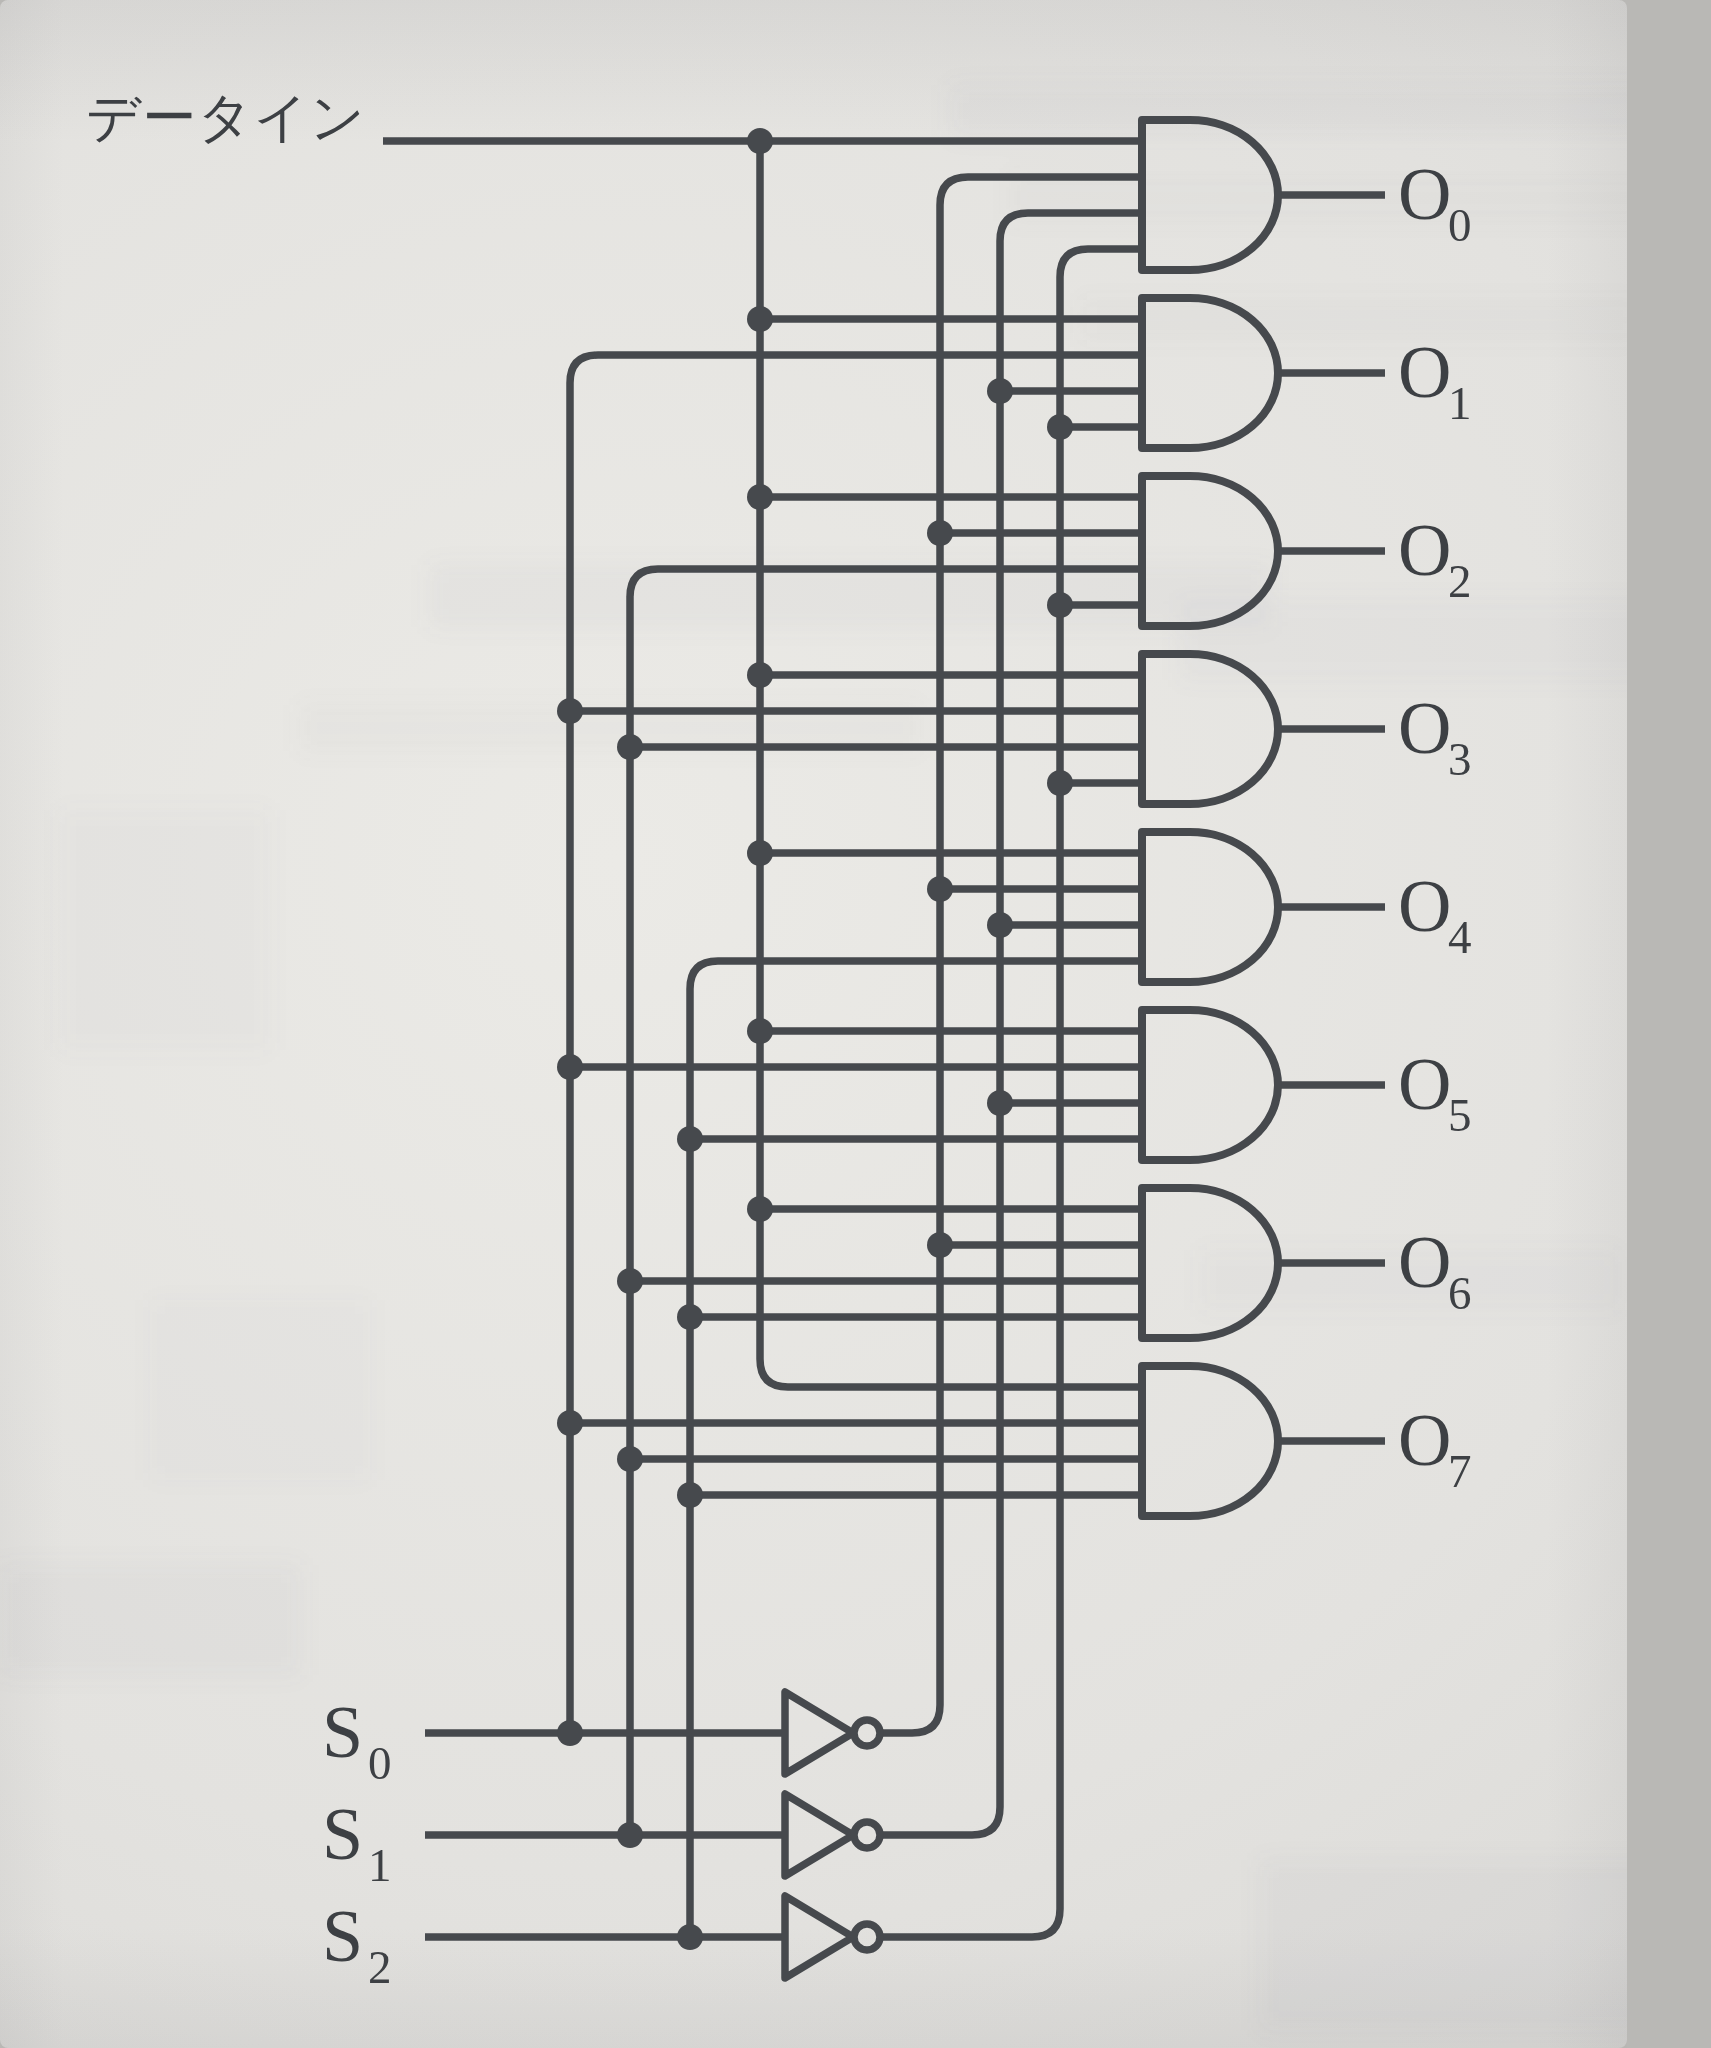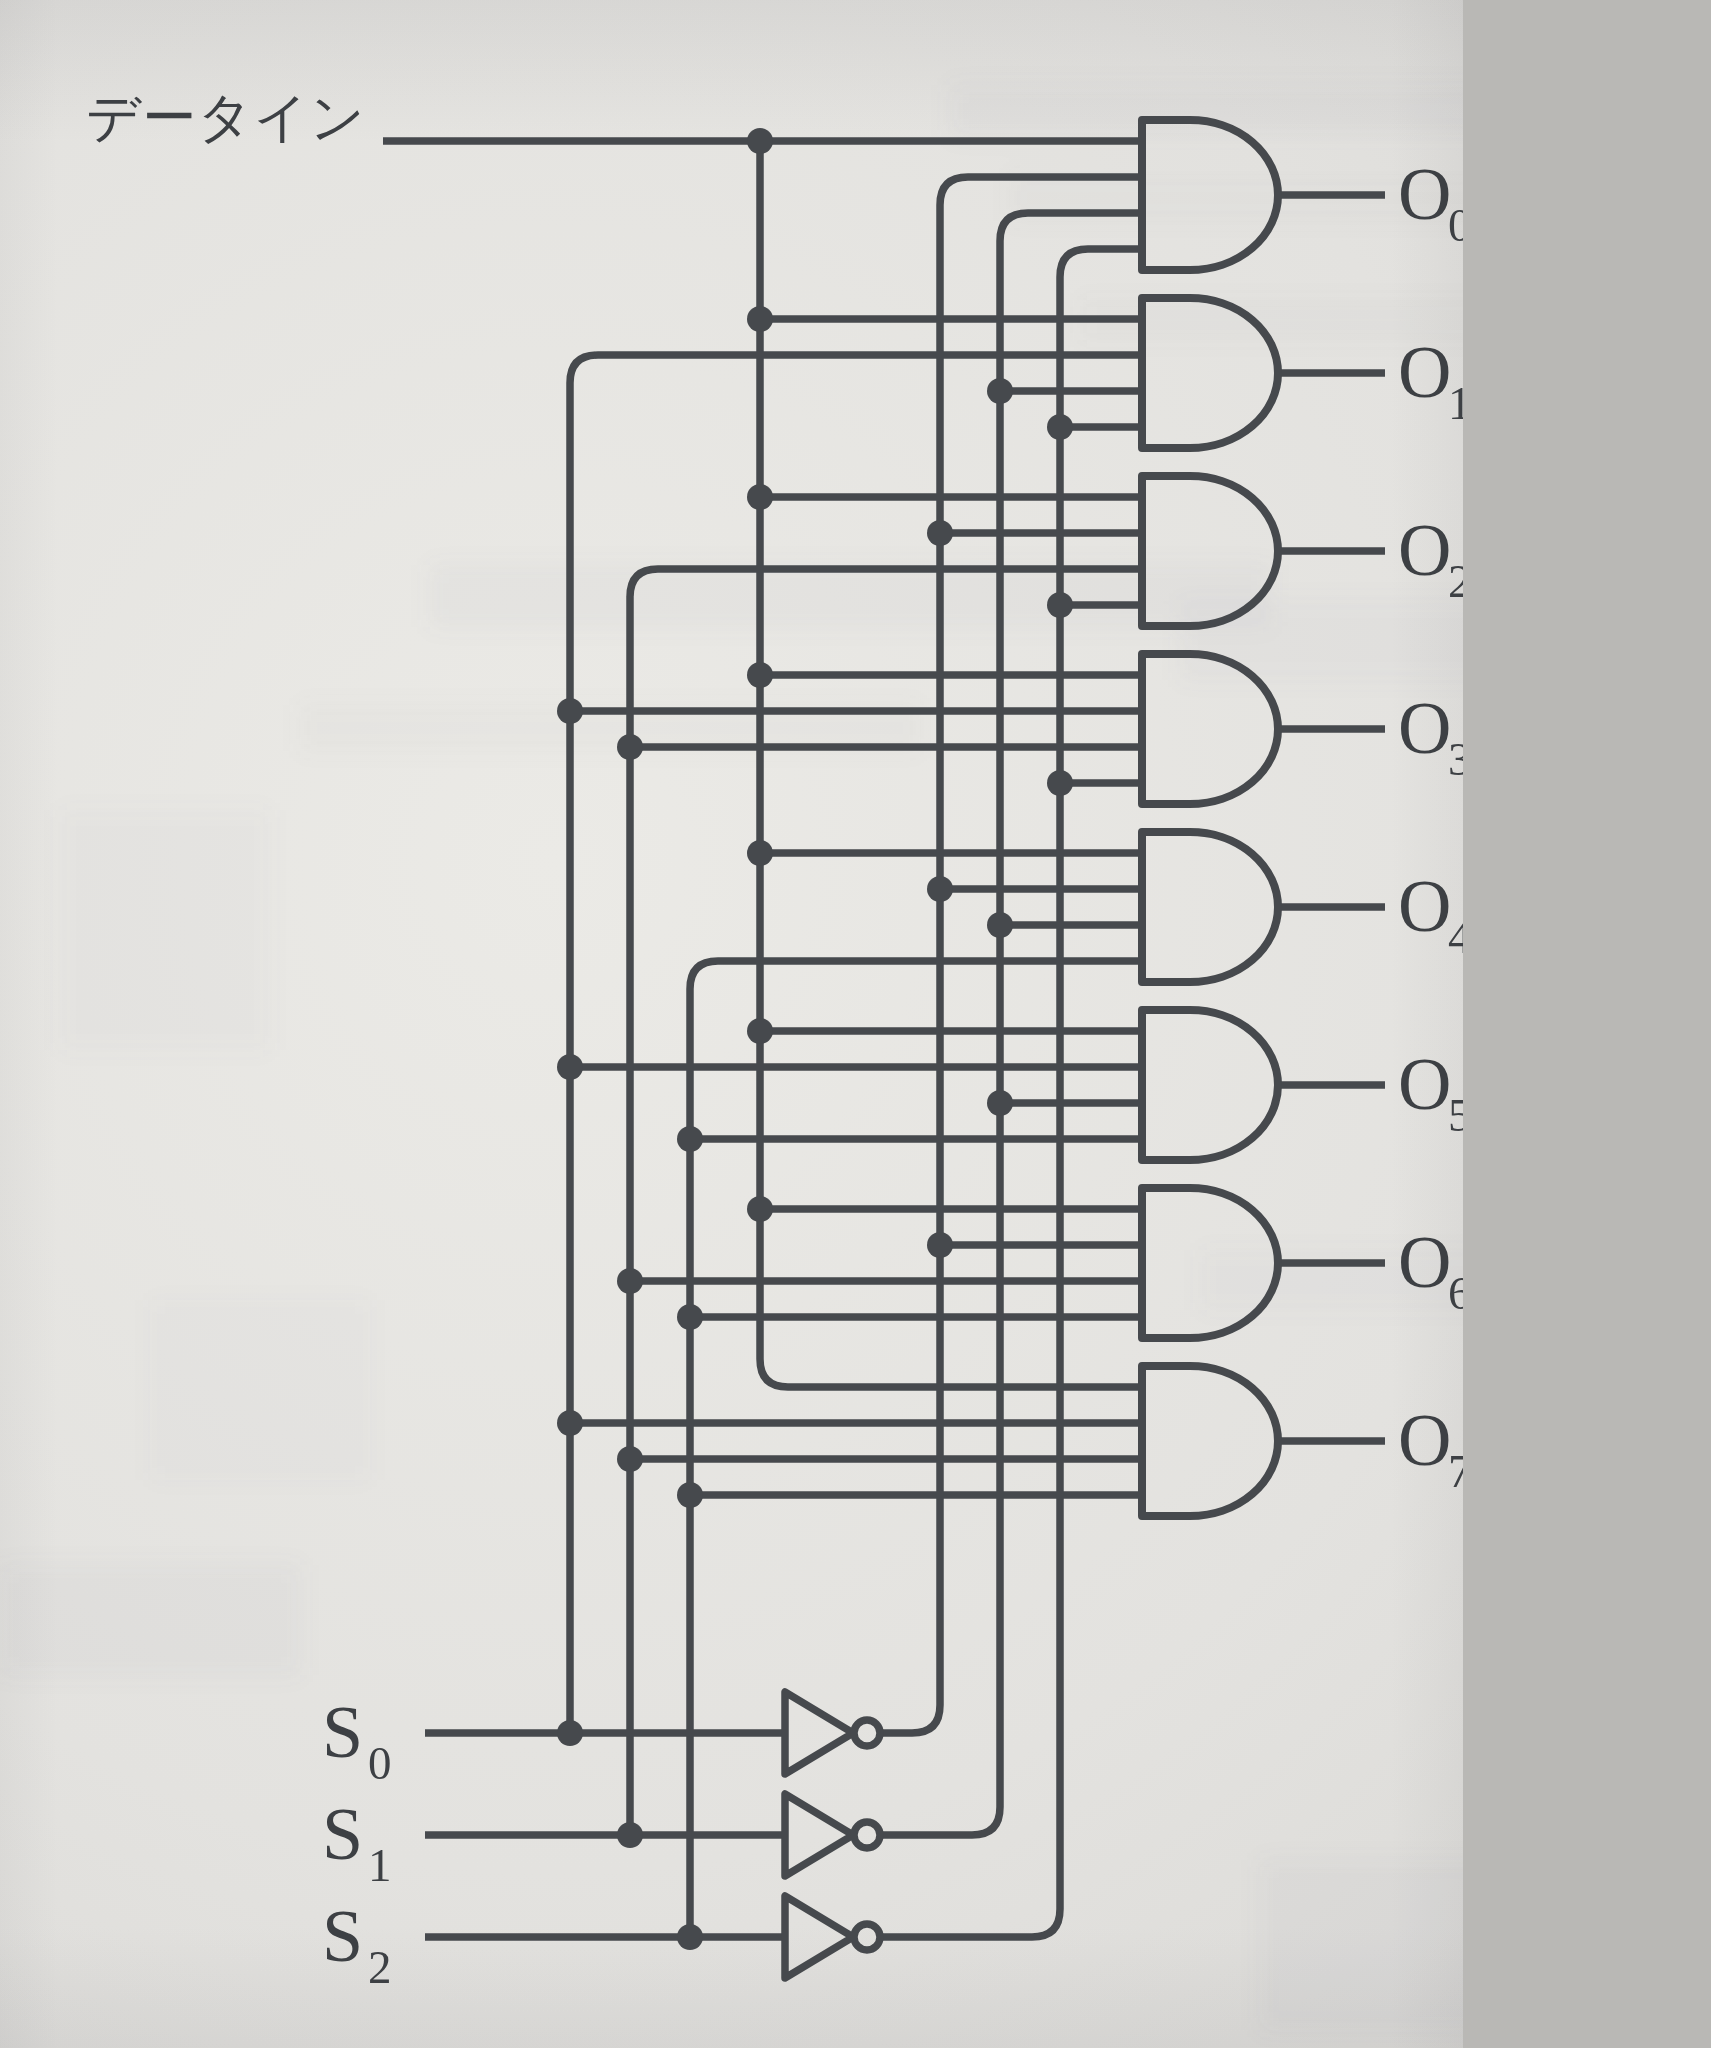--- a/index.html
+++ b/index.html
@@ -1,25 +1,26 @@
 <!DOCTYPE html>
 <html><head>
 <meta charset="utf-8">
 <style>
   html,body{margin:0;padding:0;background:#b9b8b5;}
   .stage{
     position:relative;
-    width:1463px;height:2048px;
+    width:1627px;height:2048px;
     overflow:hidden;
     background:
       linear-gradient(180deg, rgba(90,90,96,.09) 0, rgba(90,90,96,0) 7%),
       linear-gradient(0deg,   rgba(90,90,96,.08) 0, rgba(90,90,96,0) 6%),
       linear-gradient(90deg,  rgba(90,90,96,.05) 0, rgba(90,90,96,0) 4%),
       linear-gradient(270deg, rgba(90,90,96,.06) 0, rgba(90,90,96,0) 5%),
       radial-gradient(130% 95% at 38% 42%, #ebeae6 0%, #e3e2df 52%, #d6d5d2 100%);
+    border-radius: 8px;
   }
   svg{position:absolute;inset:0;display:block;}
   text{user-select:none;}
 </style>
 </head>
 <body>
 
 <div class="stage">
   <svg id="circuit" viewBox="0 0 1711 2048" width="1711" height="2048">
       <defs>

